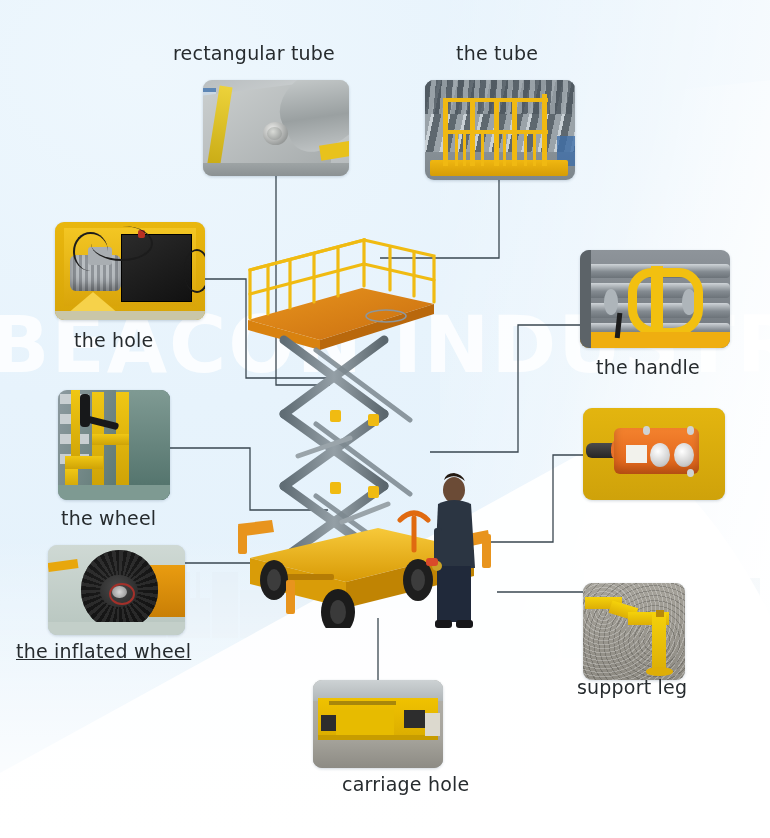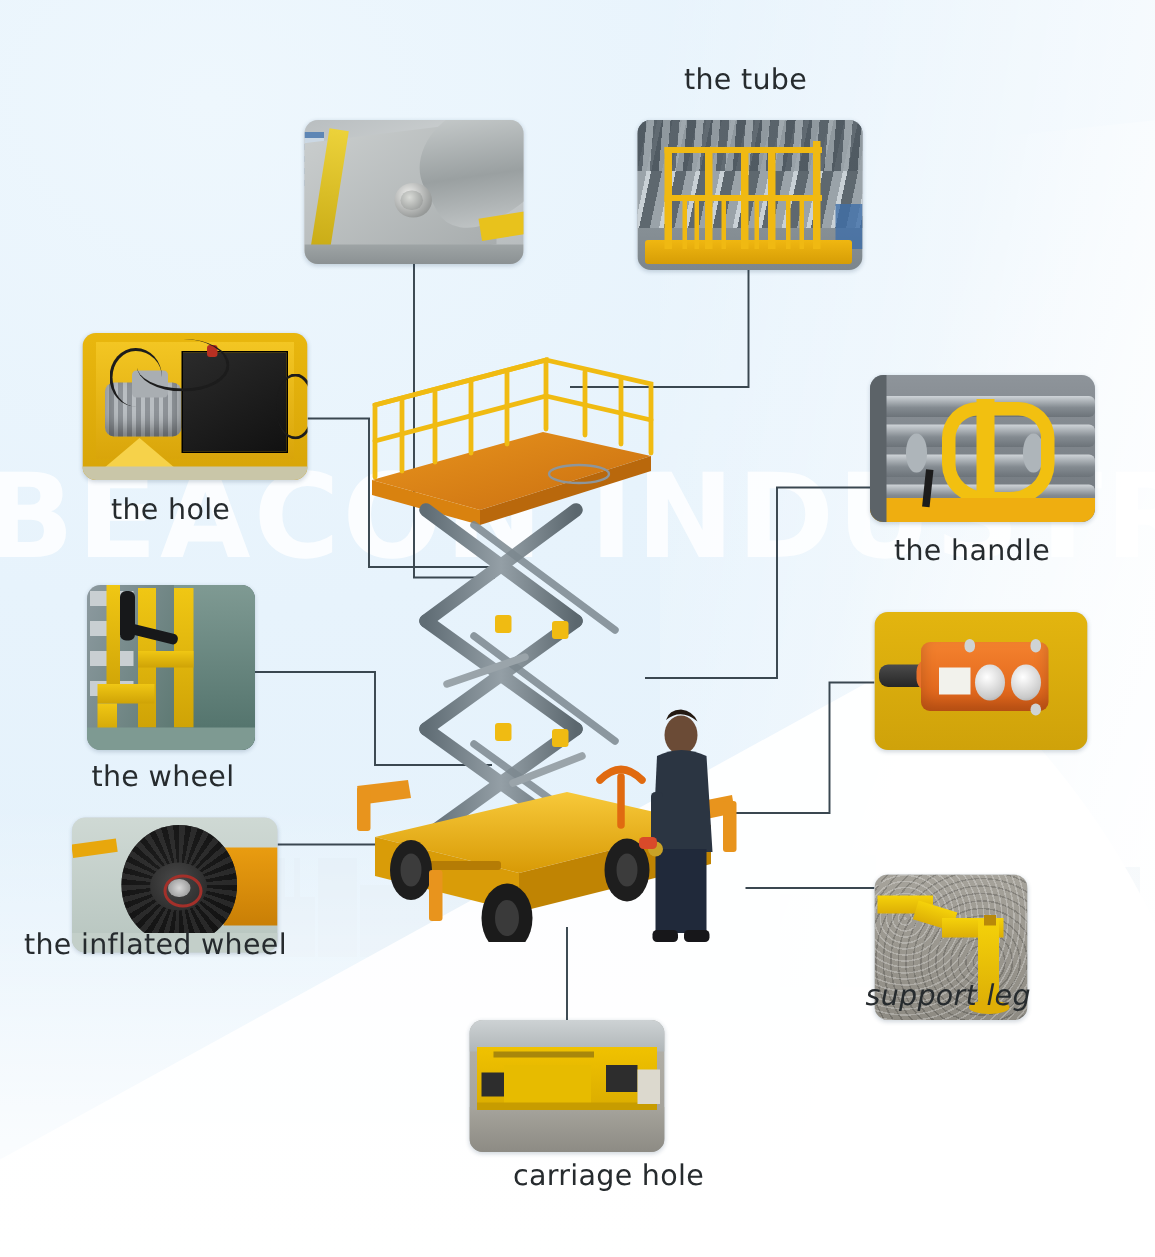--- a/index.html
+++ b/index.html
@@ -334,20 +334,21 @@
       <i class="fill rt-blue"></i>
       <i class="fill rt-plate"></i>
       <i class="fill rt-cyl"></i>
       <i class="fill rt-yel"></i>
       <i class="fill rt-yel2"></i>
       <i class="fill rt-dark"></i>
       <i class="fill rt-bolt"></i>
       <i class="fill rt-bolt2"></i>
     </div>
   </div>
+  <div class="lbl" style="left:173px;top:42px;">rectangular tube</div>
 
   <div class="thumb" style="left:425px;top:80px;width:150px;height:100px;">
     <div class="art">
       <i class="fill rl-bg"></i>
       <i class="fill rl-roof"></i>
       <i class="fill rl-roof2"></i>
       <i class="fill rl-blue"></i>
       <i class="fill rl-deck"></i>
       <i class="rl-rail" style="left:12%;top:18%;width:3.5%;height:68%;"></i>
       <i class="rl-rail" style="left:78%;top:14%;width:3.5%;height:72%;"></i>
@@ -443,35 +444,35 @@
       <i class="fill wh-orange"></i>
       <i class="fill wh-yel"></i>
       <i class="fill wh-tire"></i>
       <i class="fill wh-tread"></i>
       <i class="fill wh-rim"></i>
       <i class="fill wh-red"></i>
       <i class="fill wh-hub"></i>
       <i class="fill" style="left:0;bottom:0;width:100%;height:14%;background:#c3cfc9;"></i>
     </div>
   </div>
-  <div class="lbl" style="left:16px;top:619px;">the inflated wheel</div>
+  <div class="lbl" style="left:16px;top:640px;text-decoration:underline;">the inflated wheel</div>
 
   <div class="thumb" style="left:583px;top:583px;width:102px;height:97px;">
     <div class="art">
       <i class="fill sl-bg"></i>
       <i class="fill sl-grit"></i>
       <i class="sl-arm" style="left:2%;top:14%;width:36%;height:13%;"></i>
       <i class="sl-arm" style="left:26%;top:22%;width:26%;height:13%;transform:rotate(17deg);"></i>
       <i class="sl-arm" style="left:44%;top:30%;width:40%;height:13%;"></i>
       <i class="sl-arm" style="left:68%;top:30%;width:13%;height:62%;"></i>
       <i class="fill" style="left:62%;bottom:4%;width:26%;height:9%;border-radius:50%;background:#dfae06;"></i>
       <i class="fill" style="left:72%;top:28%;width:7%;height:7%;background:#b8890a;"></i>
     </div>
   </div>
-  <div class="lbl" style="left:577px;top:653px;font-style:italic;">support leg</div>
+  <div class="lbl" style="left:577px;top:676px;">support leg</div>
 
   <div class="thumb" style="left:313px;top:680px;width:130px;height:88px;">
     <div class="art">
       <i class="fill ch-bg"></i>
       <i class="fill ch-top"></i>
       <i class="fill ch-ground"></i>
       <i class="fill ch-body"></i>
       <i class="ch-hole" style="left:6%;top:40%;width:14%;height:18%;"></i>
       <i class="ch-hole" style="left:70%;top:34%;width:16%;height:20%;"></i>
       <i class="fill" style="left:18%;top:34%;width:44%;height:30%;background:#e7bb00;"></i>

